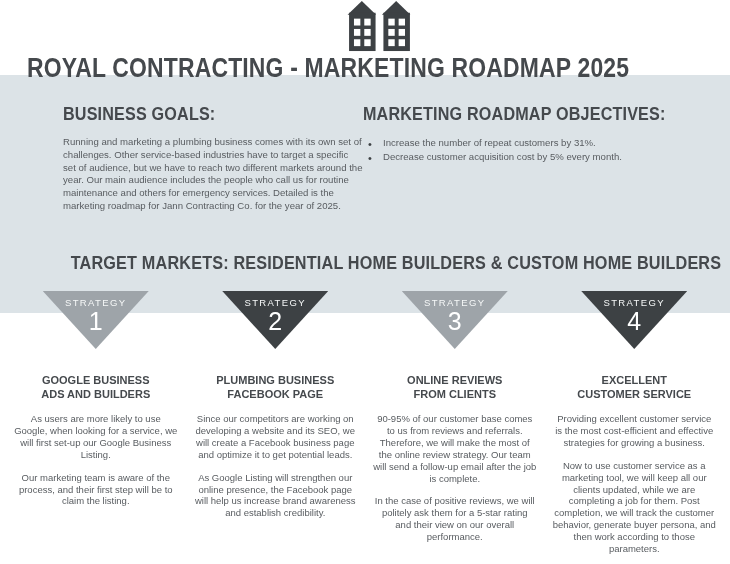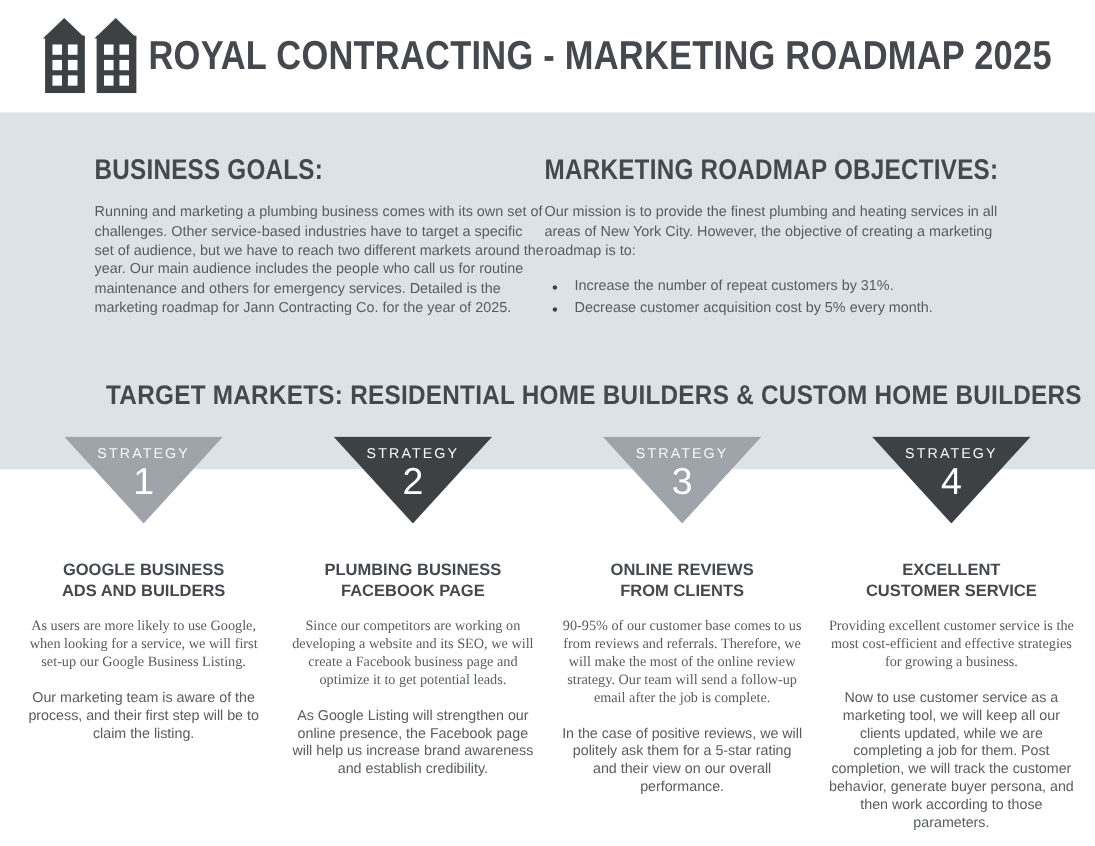--- a/index.html
+++ b/index.html
@@ -17,20 +17,21 @@
     background:var(--white);
     color:var(--body-text);
   }
   
   .header{
     height:75px;
     background:var(--white);
     display:flex;
     align-items:center;
     padding-left:27px;
+    flex-direction:column;
   }
   .logo{width:66px;height:53px;flex:0 0 auto;}
   .page-title{
     font-size:27px;
     font-weight:bold;
     color:var(--heading);
     white-space:nowrap;
     transform:scaleX(0.85);
     transform-origin:left center;
     margin-left:6px;
@@ -139,21 +140,21 @@
     line-height:1.28;
     color:var(--heading);
   }
   .strategy-title span{display:block;white-space:nowrap;}
   .strategy-body p{
     font-size:9.5px;
     line-height:1.25;
     color:var(--body-text);
     margin-top:11px;
   }
-  .strategy-body p:first-child{margin-top:12px;font-family:Liberation Serif, serif;}
+  .strategy-body p:first-child{margin-top:12px;}
 </style>
 </head>
 <body>
 
 <div class="header">
   <svg class="logo" viewBox="0 0 66 54" xmlns="http://www.w3.org/2000/svg" aria-hidden="true">
     <g fill="#3d4144">
       <polygon points="1,15 15.5,1 30,15"></polygon>
       <rect x="2.5" y="13" width="27" height="39"></rect>
       <polygon points="36,15 50.5,1 65,15"></polygon>
@@ -178,21 +179,20 @@
 </div>
 
 <div class="band">
   <div class="goals-row">
     <div class="col-left">
       <h2 class="section-heading">BUSINESS GOALS:</h2>
       <p class="body-copy">Running and marketing a plumbing business comes with its own set of challenges. Other service-based industries have to target a specific set of audience, but we have to reach two different markets around the year. Our main audience includes the people who call us for routine maintenance and others for emergency services. Detailed is the marketing roadmap for Jann Contracting Co. for the year of 2025.</p>
     </div>
     <div class="col-right">
       <h2 class="section-heading">MARKETING ROADMAP OBJECTIVES:</h2>
-      <p class="body-copy">Our mission is to provide the finest plumbing and heating services in all areas of New York City. However, the objective of creating a marketing roadmap is to:</p>
       <ul class="objective-list">
         <li>Increase the number of repeat customers by 31%.</li>
         <li>Decrease customer acquisition cost by 5% every month.</li>
       </ul>
     </div>
   </div>
   <div class="target-heading">TARGET MARKETS: RESIDENTIAL HOME BUILDERS &amp; CUSTOM HOME BUILDERS</div>
 </div>
 
 <div class="strategies">

